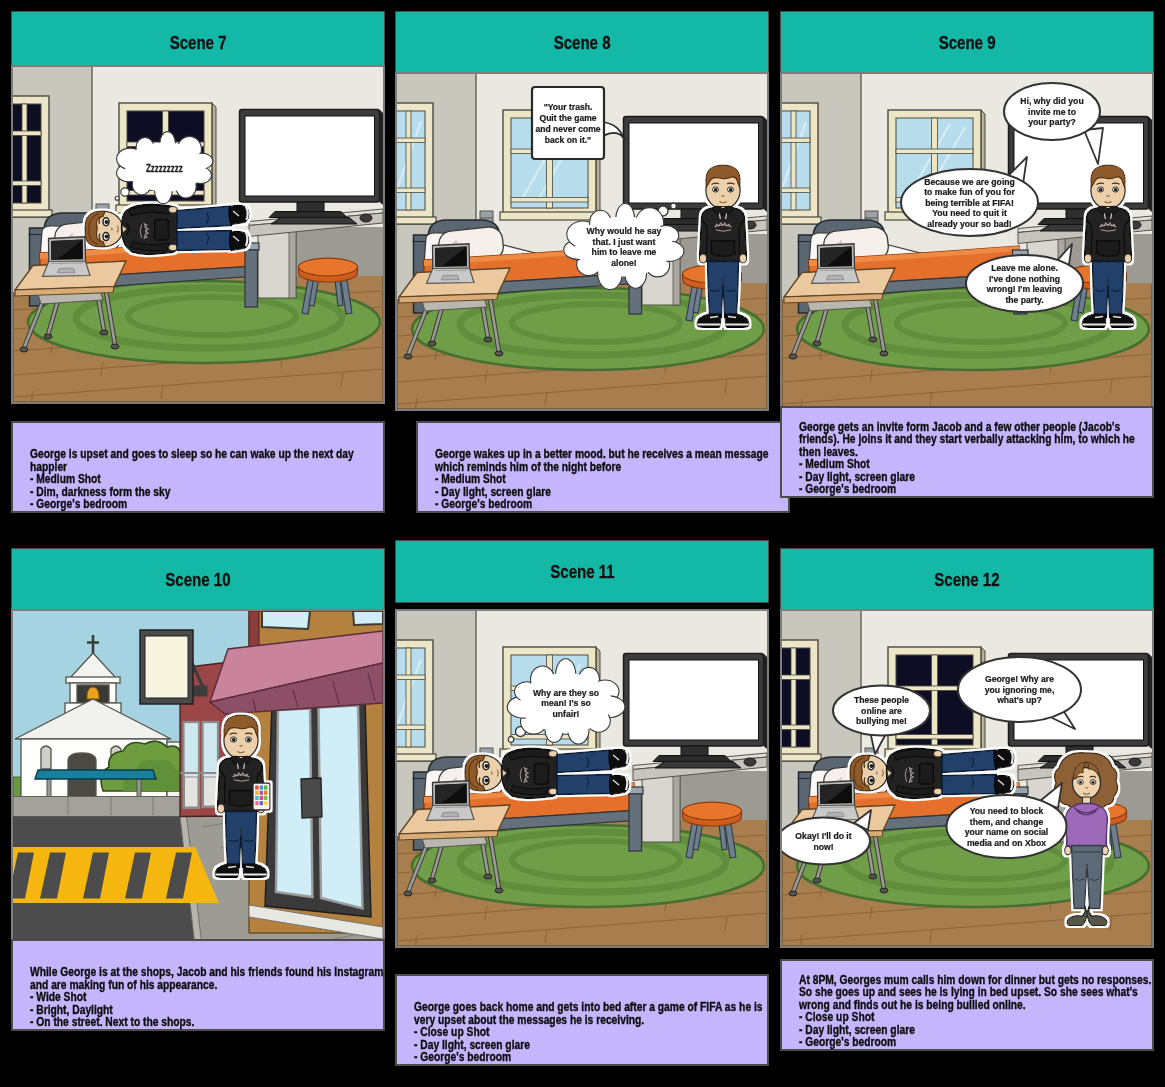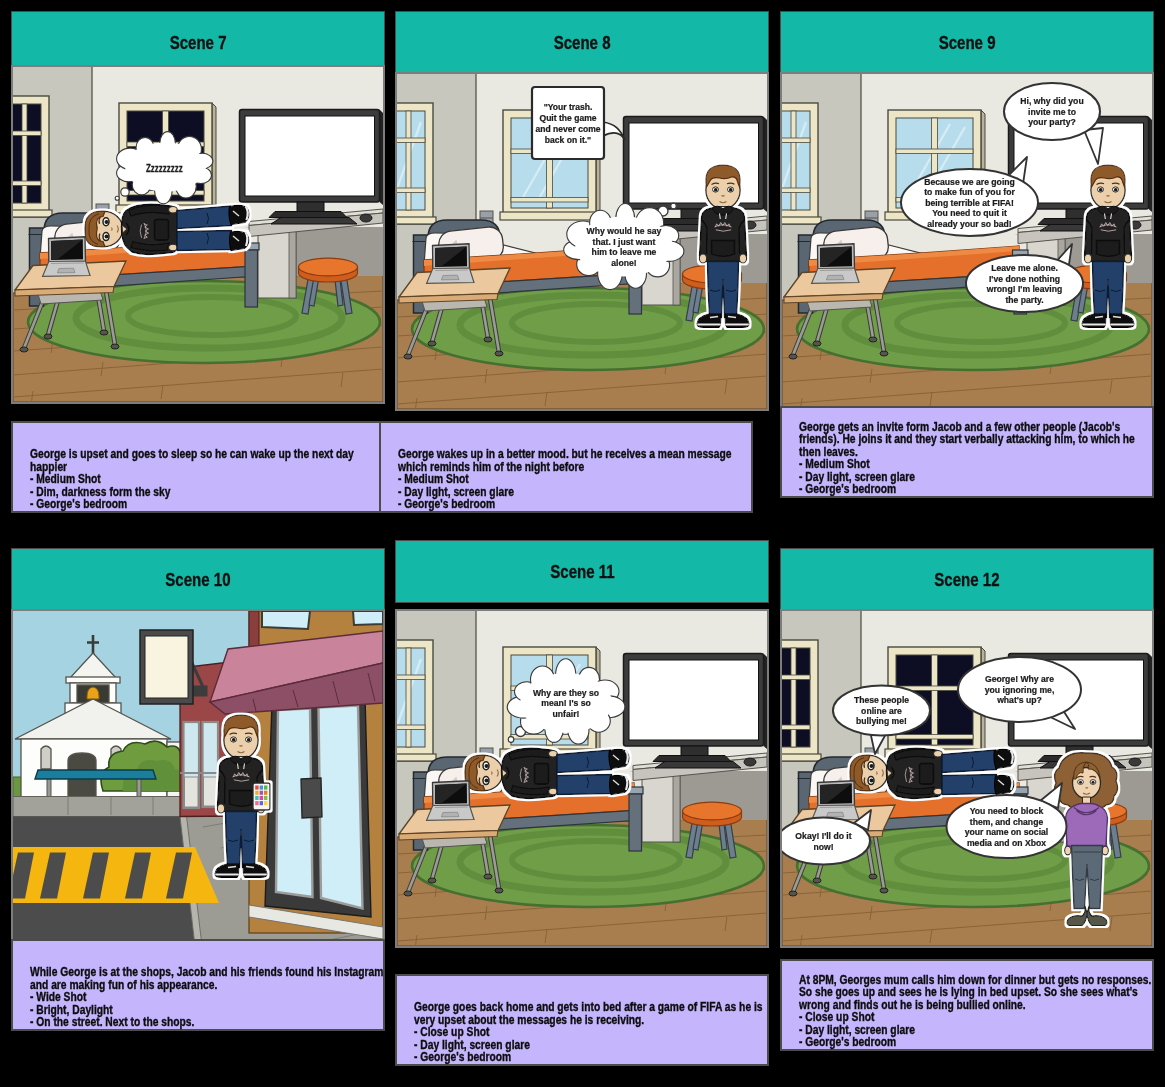--- a/index.html
+++ b/index.html
@@ -312,21 +312,21 @@
       </g>
       <ellipse cx="227" cy="172.5" rx="48.8" ry="29.9" fill="#fff"></ellipse>
       <g transform="translate(227,172.5) scale(0.9,1)" text-anchor="middle" font-family="Liberation Sans" font-weight="bold" font-size="9.6" fill="#1c1c1c" stroke="#1c1c1c" stroke-width="0.25">
         <text x="0" y="-12.5">Why would he say</text>
         <text x="0" y="-1.9">that. I just want</text>
         <text x="0" y="8.7">him to leave me</text>
         <text x="0" y="19.3">alone!</text>
       </g>
     </svg>
   </div>
-<div class="dbox" style="left:379px;top:421px">
+<div class="dbox" style="left:416px;top:421px">
     <div class="dtxt" style="">
       <div>George wakes up in a better mood. but he receives a mean message</div>
       <div>which reminds him of the night before</div>
       <div>- Medium Shot</div>
       <div>- Day light, screen glare</div>
       <div>- George's bedroom</div>
     </div>
   </div>
 <div class="tbox" style="left:779.7px;top:11px">
     <span>Scene 9</span>

